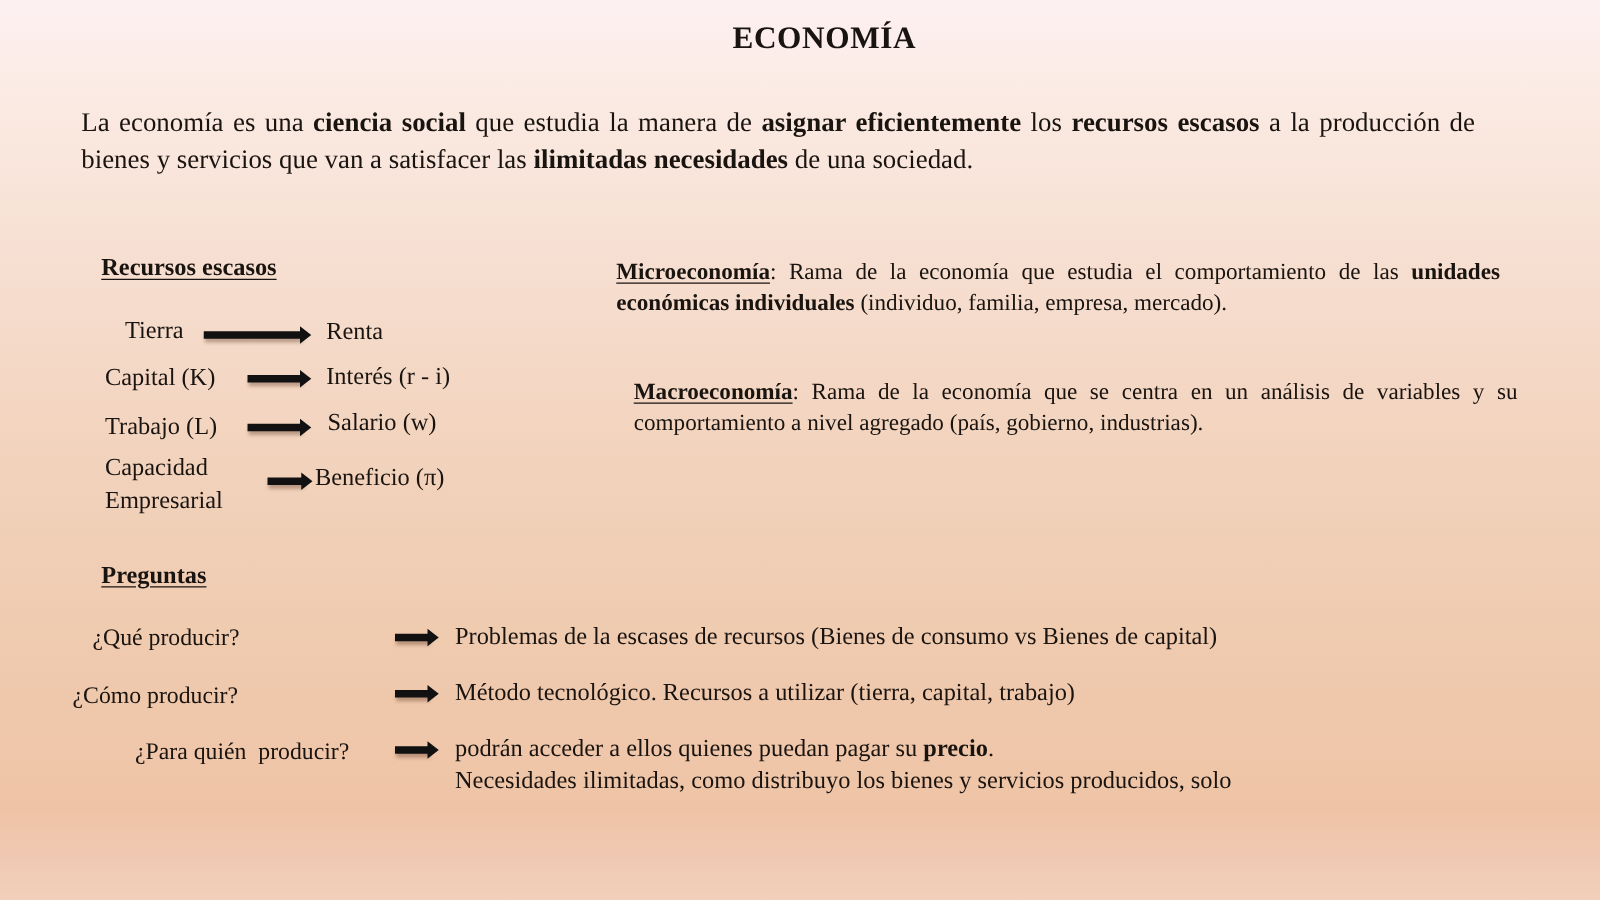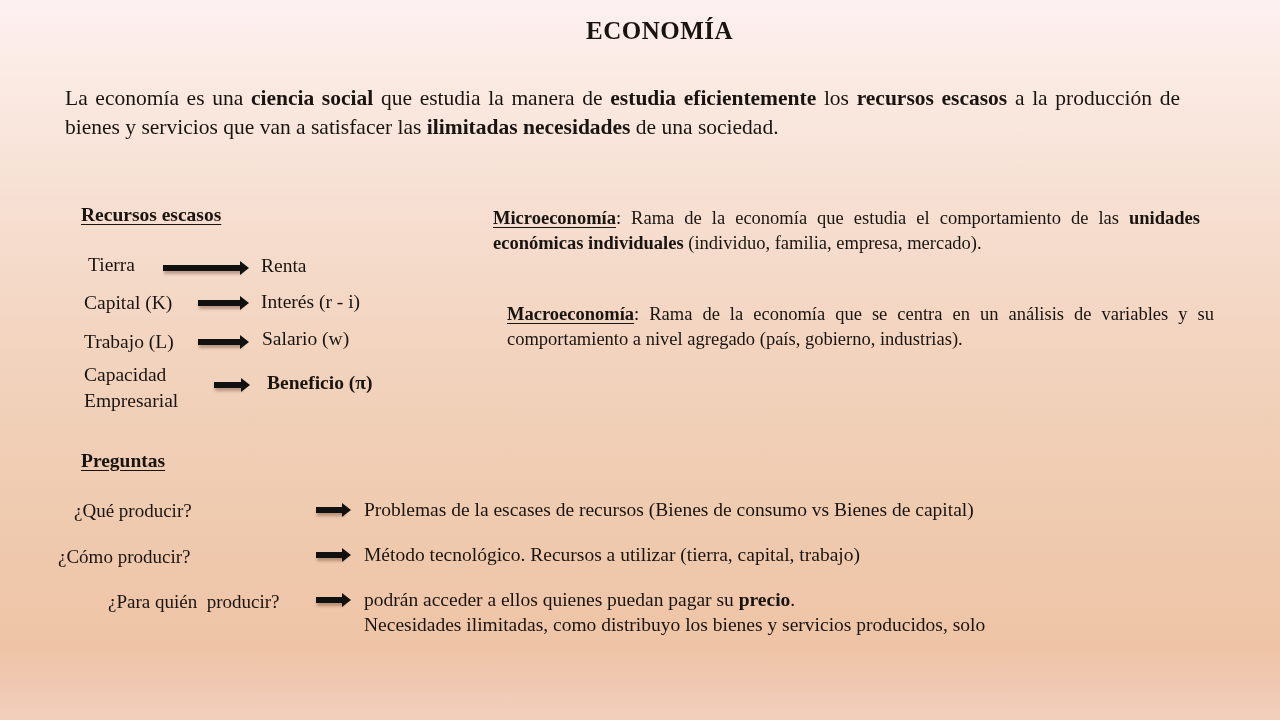--- a/index.html
+++ b/index.html
@@ -30,41 +30,41 @@
 
   .q { font-size: 19px; font-family: Liberation Serif, serif; }
   .ans { left: 364px; width: 780px; font-size: 19.5px; line-height: 25px; }
 </style>
 </head>
 <body>
 
 <div id="title" class="abs serif">ECONOMÍA</div>
 
 <div id="intro" class="abs serif">
-  <span>La economía es una </span><b>ciencia social</b><span> que estudia la manera de </span><b>estudia eficientemente</b><span> los </span><b>recursos escasos</b><span> a la producción de bienes y servicios que van a satisfacer las </span><b>ilimitadas necesidades</b><span> de una sociedad.</span>
+  <span>La economía es una </span><b>ciencia social</b><span> que estudia la manera de </span><b>asignar eficientemente</b><span> los </span><b>recursos escasos</b><span> a la producción de bienes y servicios que van a satisfacer las </span><b>ilimitadas necesidades</b><span> de una sociedad.</span>
 </div>
 
 <div class="abs sec-head serif" style="left:81px; top:204px;">Recursos escasos</div>
 
-<div class="res-row serif" style="left:88px; top:254px;">Tierra</div>
+<div class="res-row serif" style="left:100px; top:254px;">Tierra</div>
 <div class="arrow" style="left:163px; top:265px; width:78px;"></div>
 <div class="res-row serif" style="left:261px; top:255px;">Renta</div>
 
 <div class="res-row serif" style="left:84px; top:292px;">Capital (K)</div>
 <div class="arrow" style="left:198px; top:300px; width:43px;"></div>
 <div class="res-row serif" style="left:261px; top:291px;">Interés (r - i)</div>
 
 <div class="res-row serif" style="left:84px; top:331px;">Trabajo (L)</div>
 <div class="arrow" style="left:198px; top:339px; width:43px;"></div>
 <div class="res-row serif" style="left:262px; top:328px;">Salario (w)</div>
 
 <div class="res-row serif" style="left:84px; top:364px;">Capacidad</div>
 <div class="res-row serif" style="left:84px; top:390px;">Empresarial</div>
 <div class="arrow" style="left:214px; top:382px; width:28px;"></div>
-<div class="res-row serif" style="left:267px; top:372px;font-weight:bold;">Beneficio (π)</div>
+<div class="res-row serif" style="left:252px; top:372px;">Beneficio (π)</div>
 
 <div class="abs def serif" style="top:206px;">
   <u><b>Microeconomía</b></u><span>: Rama de la economía que estudia el comportamiento de las </span><b>unidades económicas individuales</b><span> (individuo, familia, empresa, mercado).</span>
 </div>
 
 <div class="abs def serif" style="top:302px;margin-left:14px;">
   <u><b>Macroeconomía</b></u><span>: Rama de la economía que se centra en un análisis de variables y su comportamiento a nivel agregado (país, gobierno, industrias).</span>
 </div>
 
 <div class="abs sec-head serif" style="left:81px; top:450px;">Preguntas</div>

